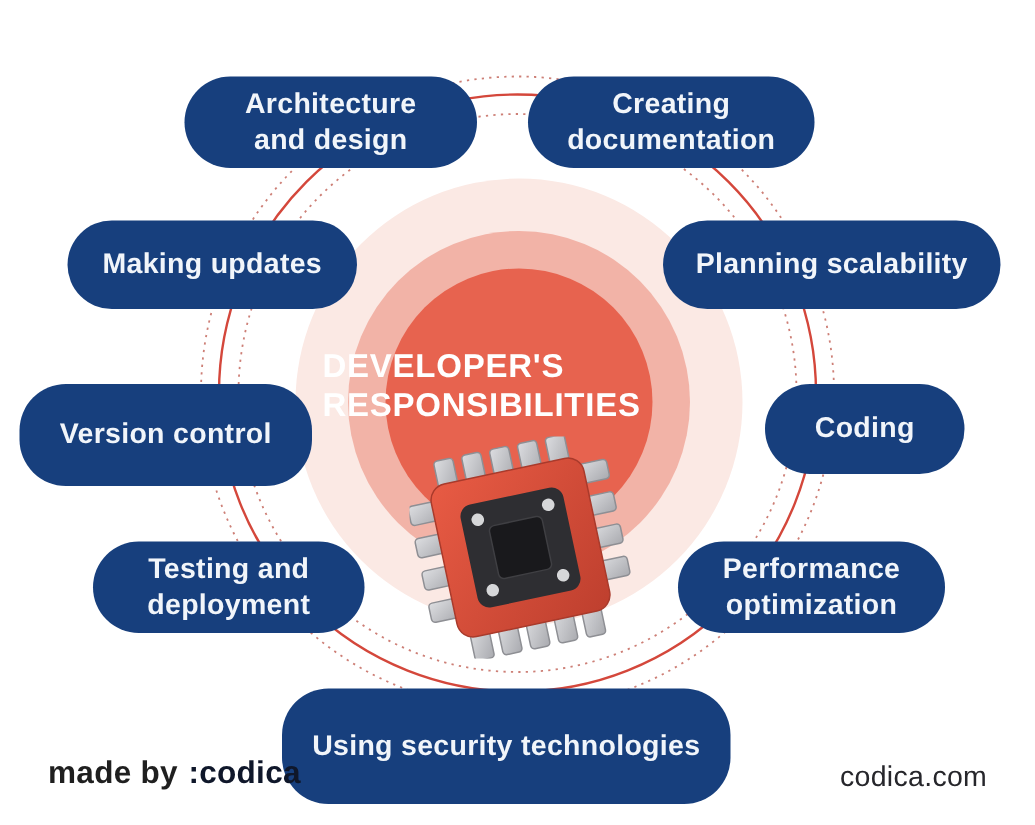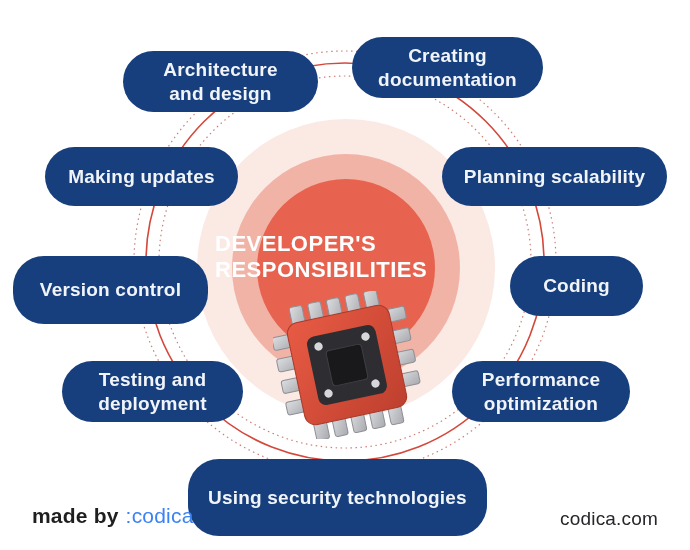--- a/index.html
+++ b/index.html
@@ -16,40 +16,40 @@
     color:#F1F5FA;
     border-radius:31px;
     display:flex;align-items:center;justify-content:center;
     text-align:center;
     font-weight:700;font-size:19px;line-height:1.22;
     letter-spacing:.2px;
     white-space:pre-line;
     margin-top:24px;
   }
   .p1{left:123px;top:27px;width:195px;height:61px;}
-  .p2{left:352px;top:13px;width:191px;height:61px;}
+  .p2{left:352px;top:27px;width:191px;height:61px;}
   .p3{left:45px;top:123px;width:193px;height:59px;text-align:right;}
   .p4{left:442px;top:123px;width:225px;height:59px;text-align:right;}
   .p5{left:13px;top:232px;width:195px;height:68px;}
   .p6{left:510px;top:232px;width:133px;height:60px;}
   .p7{left:62px;top:337px;width:181px;height:61px;}
   .p8{left:452px;top:337px;width:178px;height:61px;}
   .p9{left:188px;top:435px;width:299px;height:77px;}
   .center-title{
     position:absolute;left:215px;top:231px;width:262px;
     text-align:left;color:#FFFFFF;
     font-weight:700;font-size:22px;line-height:1.18;
     letter-spacing:.5px;white-space:pre-line;
   }
   #chip{left:273px;top:291px;width:148px;height:148px;}
   .made-by{
     position:absolute;left:32px;top:504px;
     font-size:21px;font-weight:600;color:#1F1F1F;letter-spacing:.2px;
   }
-  .made-by .brand{color:#3b82f6;font-weight:400;margin-left:7px;}
+  .made-by .brand{color:#0f172a;font-weight:700;margin-left:7px;}
   .site{
     position:absolute;left:560px;top:508px;
     font-size:19px;font-weight:400;color:#26262B;letter-spacing:.2px;
   }
 </style>
 </head>
 <body>
 
 <div id="canvas">
 

